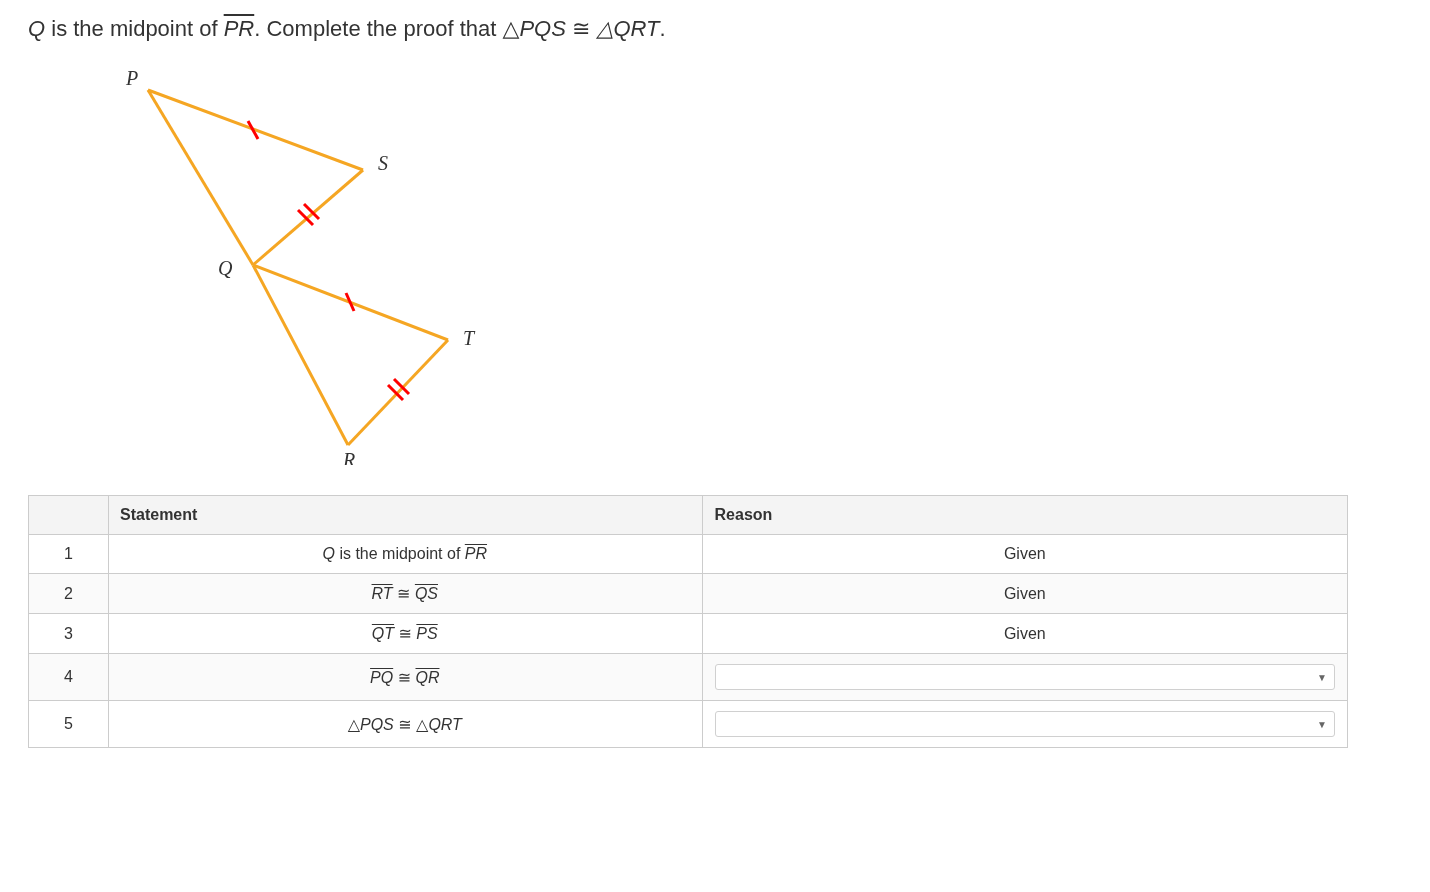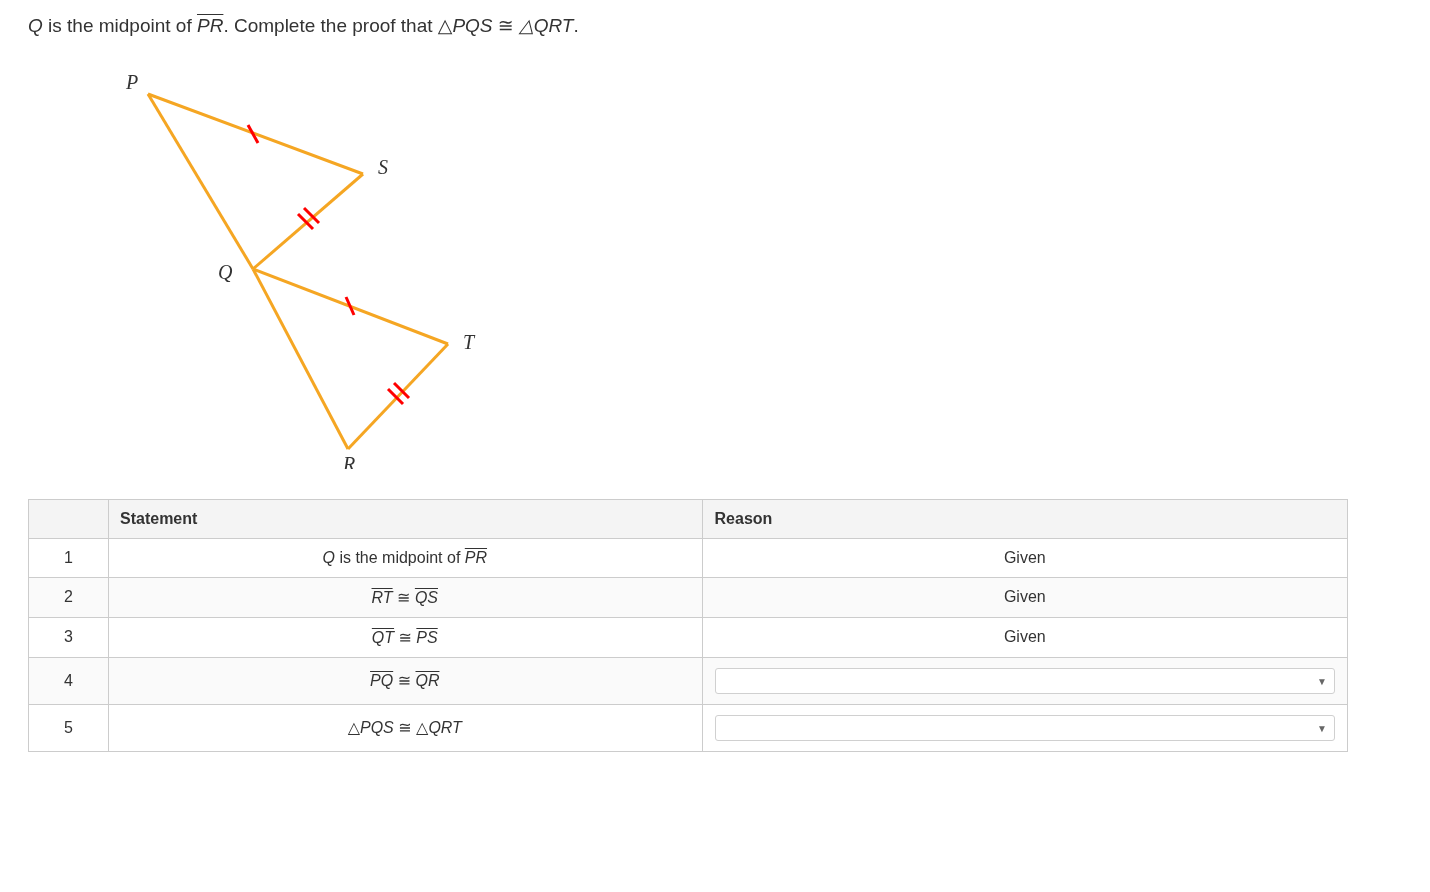--- a/index.html
+++ b/index.html
@@ -4,23 +4,23 @@
   <style>
     * { margin: 0; padding: 0; box-sizing: border-box; }
     body {
       font-family: Verdana, Geneva, sans-serif;
       font-size: 17px;
       color: #333;
       background: #fff;
       padding: 12px 28px;
     }
     .question {
-      font-size: 19px;
+      font-size: 22px;
       color: #333;
-      margin-bottom: 28px;
+      margin-bottom: 20px;
       line-height: 1.5;
     }
     .math-italic { font-style: italic; }
     .overbar {
       text-decoration: overline;
       font-style: italic;
     }
     .diagram {
       margin: 10px 0 25px 60px;
     }

